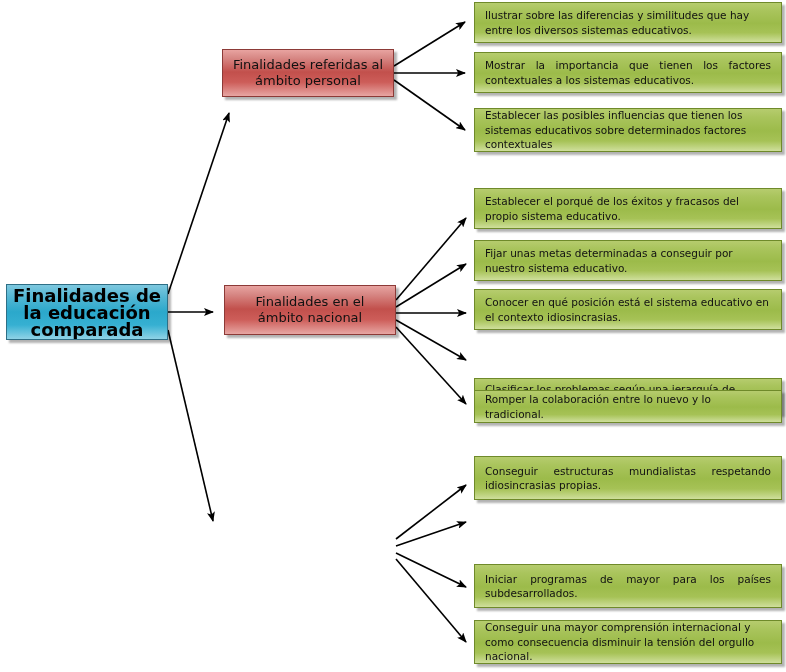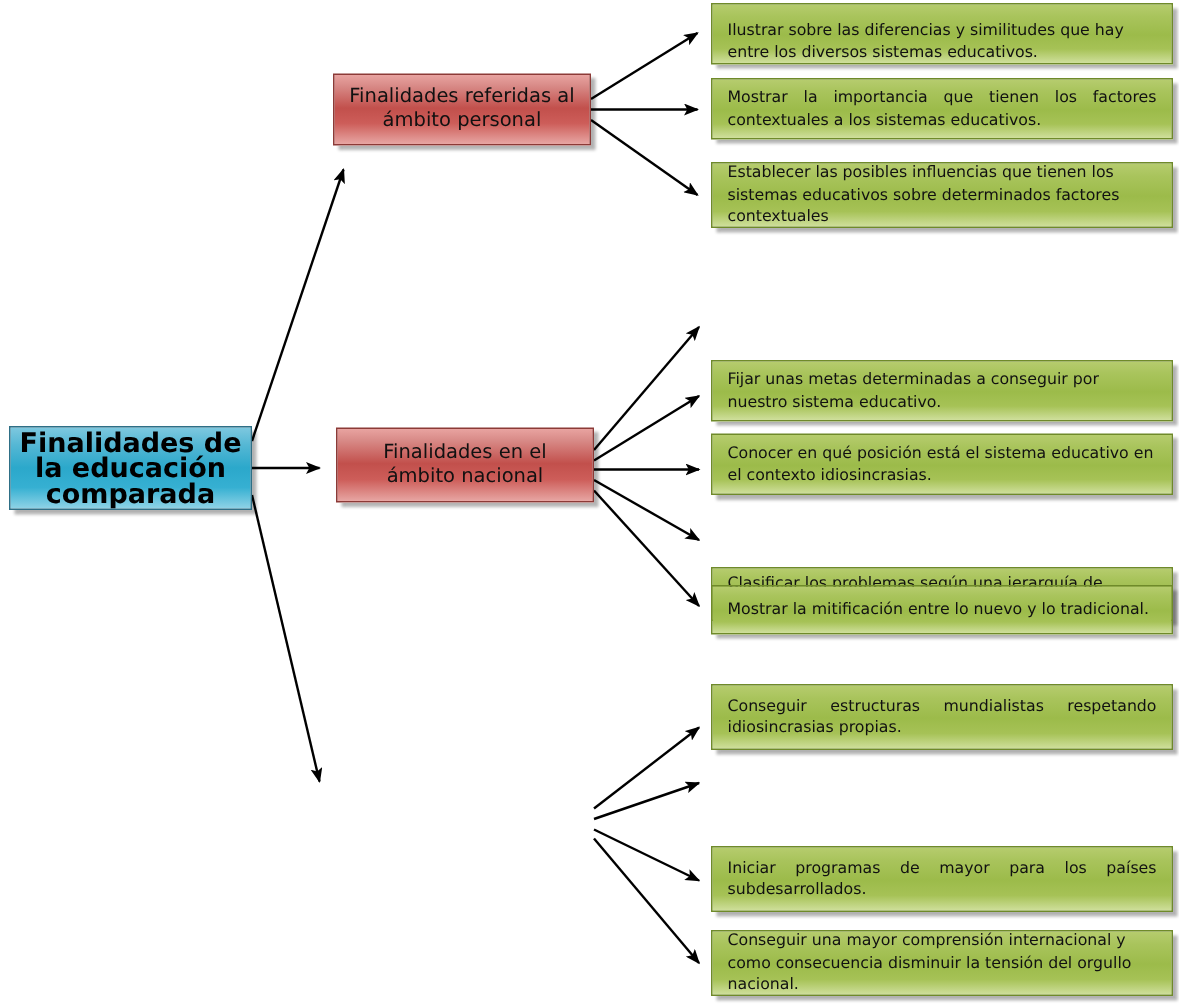--- a/index.html
+++ b/index.html
@@ -136,47 +136,50 @@
 
   <div class="node node-branch" style="left:222px; top:49px; width:172px; height:48px;">
     <span class="node-text">Finalidades referidas al ámbito personal</span>
   </div>
 
   <div class="node node-branch" style="left:224px; top:285px; width:172px; height:50px;">
     <span class="node-text">Finalidades en el ámbito nacional</span>
   </div>
 
 
-  <div class="node node-leaf" style="left:474px; top:2px; width:308px; height:41px;align-items:flex-end;">
+  <div class="node node-leaf" style="left:474px; top:2px; width:308px; height:41px;">
     <span class="node-text left">Ilustrar sobre las diferencias y similitudes que hay entre los diversos sistemas educativos.</span>
   </div>
 
   <div class="node node-leaf" style="left:474px; top:52px; width:308px; height:41px;">
     <span class="node-text justify">Mostrar la importancia que tienen los factores contextuales a los sistemas educativos.</span>
   </div>
 
   <div class="node node-leaf" style="left:474px; top:108px; width:308px; height:44px;">
     <span class="node-text left">Establecer las posibles influencias que tienen los sistemas educativos sobre determinados factores contextuales</span>
   </div>
 
+  <div class="node node-leaf" style="left:474px; top:188px; width:308px; height:41px;">
+    <span class="node-text left">Establecer el porqué de los éxitos y fracasos del propio sistema educativo.</span>
+  </div>
 
   <div class="node node-leaf" style="left:474px; top:240px; width:308px; height:41px;">
     <span class="node-text left">Fijar unas metas determinadas a conseguir por nuestro sistema educativo.</span>
   </div>
 
   <div class="node node-leaf" style="left:474px; top:289px; width:308px; height:41px;">
     <span class="node-text left">Conocer en qué posición está el sistema educativo en el contexto idiosincrasias.</span>
   </div>
 
   <div class="node node-leaf" style="left:474px; top:338px; width:308px; height:36px;margin-top:40px;">
     <span class="node-text left">Clasificar los problemas según una jerarquía de prioridades</span>
   </div>
 
   <div class="node node-leaf" style="left:474px; top:390px; width:308px; height:33px;">
-    <span class="node-text left">Mostrar la mitificación entre lo nuevo y lo tradicional.</span>
+    <span class="node-text left">Romper la colaboración entre lo nuevo y lo tradicional.</span>
   </div>
 
   <div class="node node-leaf" style="left:474px; top:456px; width:308px; height:44px;">
     <span class="node-text justify">Conseguir estructuras mundialistas respetando idiosincrasias propias.</span>
   </div>
 
 
   <div class="node node-leaf" style="left:474px; top:564px; width:308px; height:44px;">
     <span class="node-text justify">Iniciar programas de mayor para los países subdesarrollados.</span>
   </div>

